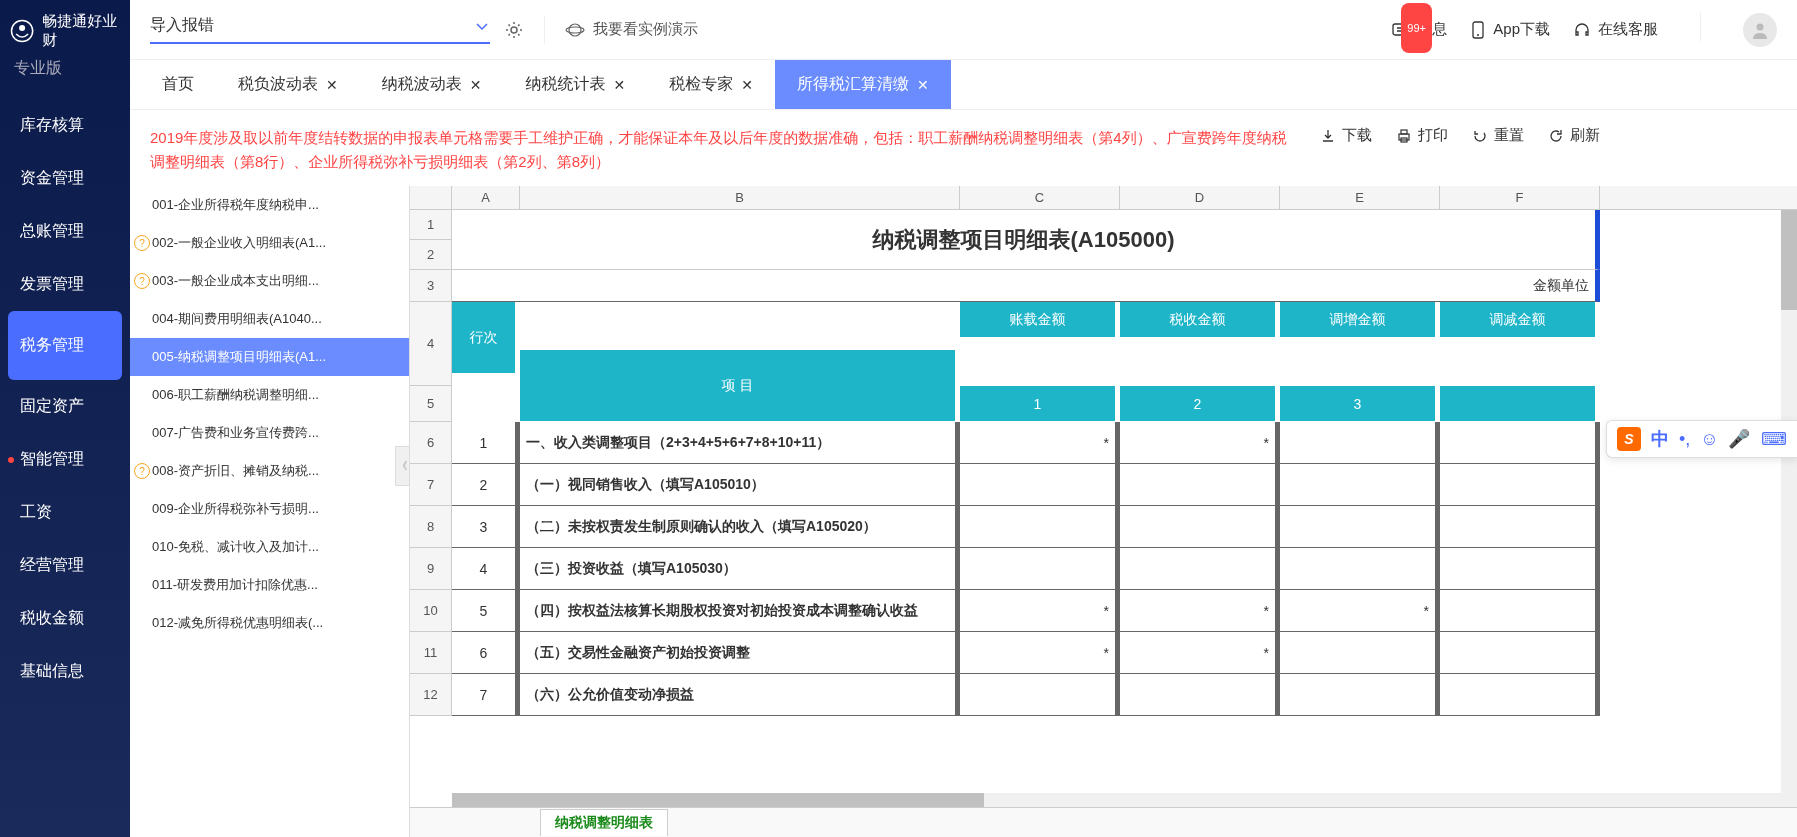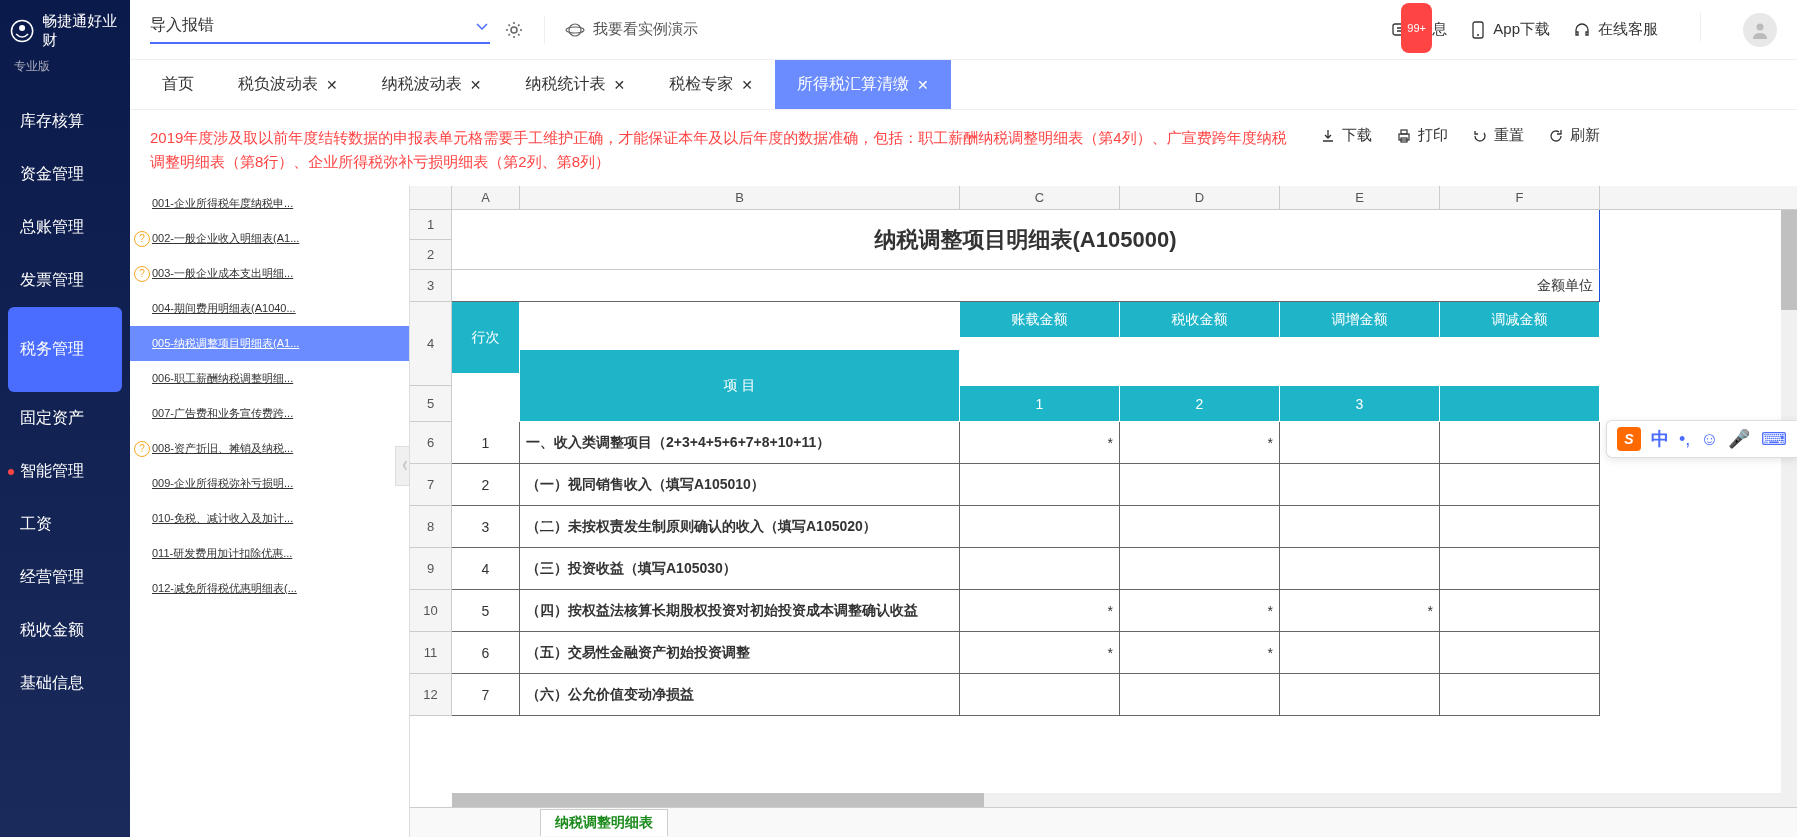--- a/index.html
+++ b/index.html
@@ -4,23 +4,23 @@
 <style>
 * { margin: 0; padding: 0; box-sizing: border-box; }
 body { font-family: "Microsoft YaHei", sans-serif; font-size: 14px; color: #333; overflow: hidden; }
 .app { display: flex; height: 837px; width: 1797px; }
 
 
 .sidebar { width: 130px; background: linear-gradient(180deg, #0a1a4a 0%, #1a2a5a 100%); color: #fff; flex-shrink: 0; }
 .logo-area { padding: 12px 10px 8px; display: flex; align-items: center; gap: 8px; }
 .logo-icon { width: 28px; height: 28px; }
 .logo-text { font-size: 15px; font-weight: 500; }
-.edition { font-size: 12px; color: #aab; padding-left: 14px; margin-bottom: 20px; }
+.edition { font-size: 16px; color: #aab; padding-left: 14px; margin-bottom: 20px; }
 .nav-item { padding: 16px 20px; font-size: 16px; cursor: pointer; position: relative; }
-.nav-item.active { background: #4a6cff; border-radius: 6px; margin: 0 8px; padding: 32px 12px; }
+.nav-item.active { background: #4a6cff; border-radius: 6px; margin: 0 8px; padding: 24px 12px; }
 .nav-item.has-dot::before { content: ''; position: absolute; left: 8px; top: 50%; transform: translateY(-50%); width: 6px; height: 6px; background: #ff4444; border-radius: 50%; }
 
 
 .main { flex: 1; display: flex; flex-direction: column; background: #fff; min-width: 0; }
 
 
 .topbar { height: 60px; display: flex; align-items: center; padding: 0 20px; border-bottom: 1px solid #eee; }
 .search-area { display: flex; align-items: center; gap: 12px; width: 340px; border-bottom: 2px solid #4a6cff; padding-bottom: 6px; }
 .search-text { flex: 1; font-size: 16px; color: #333; }
 .chev-icon { color: #4a6cff; }
@@ -43,35 +43,35 @@
 .notice-bar { display: flex; padding: 16px 20px 12px; gap: 20px; align-items: flex-start; }
 .notice-text { color: #ff4444; font-size: 15px; line-height: 1.6; flex: 1; max-width: 1150px; }
 .action-bar { display: flex; gap: 24px; align-items: center; }
 .action-btn { display: flex; align-items: center; gap: 6px; color: #333; cursor: pointer; font-size: 15px; }
 
 .work-area { flex: 1; display: flex; min-height: 0; position: relative; }
 
 
 .form-list { width: 280px; border-right: 1px solid #ddd; overflow-y: auto; position: relative; }
 .collapse-handle { position: absolute; right: 0; top: 260px; width: 14px; height: 40px; background: #f0f0f0; border: 1px solid #ddd; border-right: none; display: flex; align-items: center; justify-content: center; cursor: pointer; font-size: 10px; color: #888; z-index: 5; }
-.form-item { padding: 10px 14px 10px 22px; font-size: 11px; color: #333; cursor: pointer; white-space: nowrap; overflow: hidden; text-overflow: ellipsis; position: relative; text-decoration: underline; }
+.form-item { padding: 10px 14px 10px 22px; font-size: 13px; color: #333; cursor: pointer; white-space: nowrap; overflow: hidden; text-overflow: ellipsis; position: relative; }
 .form-item.active { background: #6b8cff; color: #fff; }
 .form-item.has-help::before { content: '?'; position: absolute; left: 4px; top: 50%; transform: translateY(-50%); width: 14px; height: 14px; border: 1px solid #f5a623; color: #f5a623; border-radius: 50%; font-size: 10px; display: flex; align-items: center; justify-content: center; }
 
 
 .sheet { flex: 1; display: flex; flex-direction: column; min-width: 0; position: relative; }
 .col-headers { display: flex; background: #f5f5f5; border-bottom: 1px solid #ccc; height: 24px; flex-shrink: 0; }
 .corner { width: 42px; border-right: 1px solid #ccc; background: #f5f5f5; }
 .col-h { border-right: 1px solid #ccc; text-align: center; font-size: 13px; color: #555; line-height: 24px; }
 .col-A { width: 68px; } .col-B { width: 440px; } .col-C { width: 160px; } .col-D { width: 160px; } .col-E { width: 160px; } .col-F { width: 160px; }
 
 .sheet-body { flex: 1; overflow: auto; }
 .sheet-row { display: flex; }
 .row-h { width: 42px; background: #f5f5f5; border-right: 1px solid #ccc; border-bottom: 1px solid #ccc; text-align: center; font-size: 13px; color: #555; display: flex; align-items: center; justify-content: center; flex-shrink: 0; }
-.cell { border-right: 1px solid #1d4ed8; border-bottom: 1px solid #ccc; padding: 4px 6px; font-size: 14px; display: flex; align-items: center; }
+.cell { border-right: 5px solid #1d4ed8; border-bottom: 1px solid #ccc; padding: 4px 6px; font-size: 14px; display: flex; align-items: center; }
 .cell.center { justify-content: center; }
 .cell.right { justify-content: flex-end; }
 .title-row .cell { height: 60px; font-size: 20px; font-weight: bold; justify-content: center; border-bottom: none; }
 .title-row .row-h { height: 30px; }
 .unit-row .cell { height: 32px; justify-content: flex-end; border-bottom: 1px solid #666; }
 .hdr-row .cell { background: #1fb5c9; color: #fff; font-weight: 500; justify-content: center; height: 36px; border-color: #fff; }
 .data-row .cell { height: 42px; border-color: #666; }
 .data-row .cell.proj { font-weight: bold; }
 
 .sheet-tab-bar { height: 30px; border-top: 1px solid #ccc; display: flex; align-items: center; padding-left: 130px; background: #f9f9f9; }

